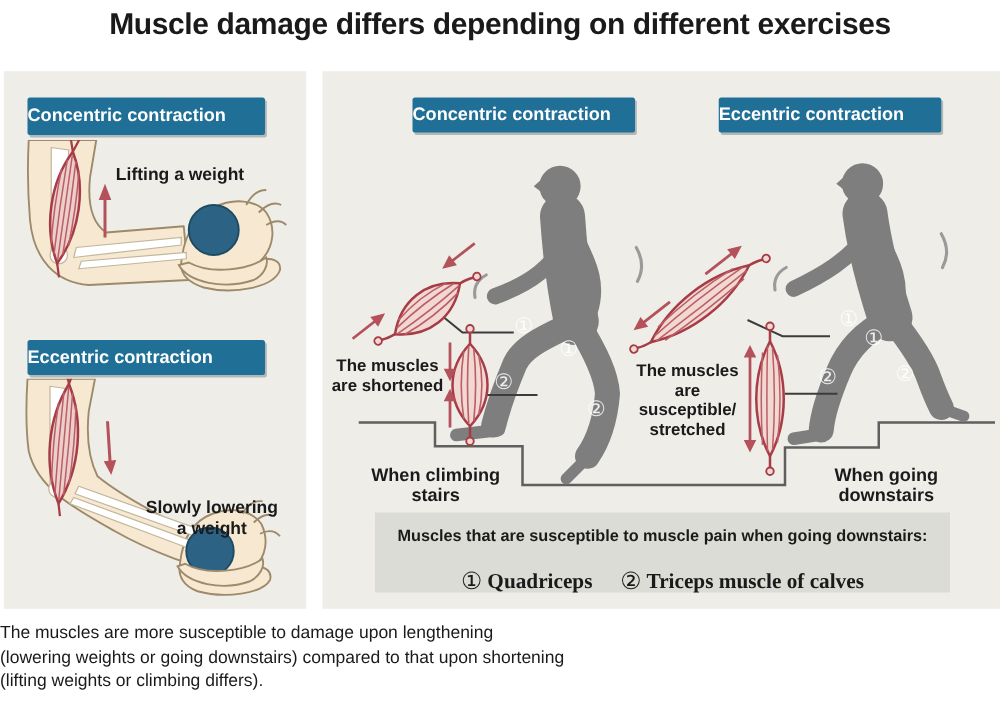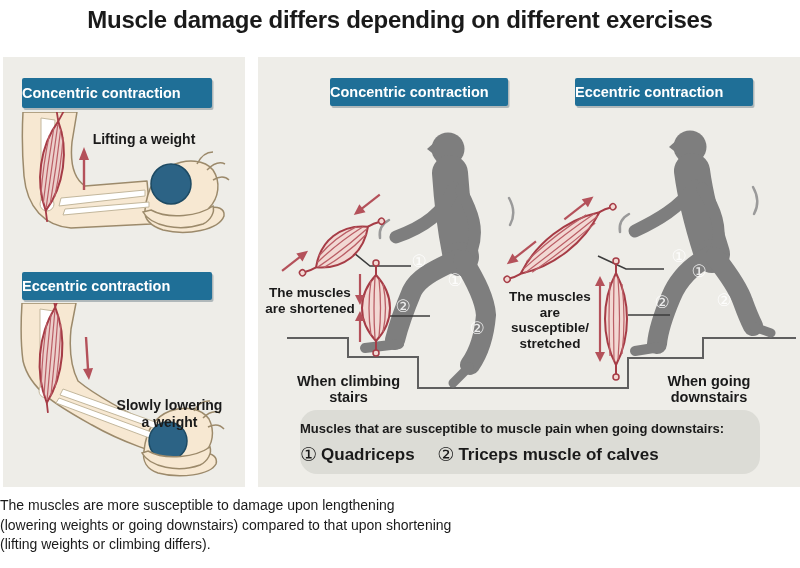--- a/index.html
+++ b/index.html
@@ -23,23 +23,23 @@
   .state{position:absolute;font-weight:bold;font-size:13.5px;text-align:center;line-height:15.5px;}
   .state1{left:0;top:228px;width:104px;}
   .state2{left:238px;top:232px;width:108px;}
   .stair{position:absolute;font-weight:bold;font-size:14.5px;text-align:center;}
   .stair1{left:18px;top:316px;width:145px;}
   .stair2{left:377px;top:316px;width:148px;}
   .art{position:absolute;}
   .mk{position:absolute;transform:translate(-50%,-50%);font-size:17px;
       color:rgba(255,255,255,0.85);font-weight:normal;}
   .note{position:absolute;left:42px;top:353px;width:460px;height:64px;
-        background:var(--note-bg,#dcdcd6);border-radius:17px;}
+        background:var(--note-bg,#dcdcd6);text-align:center;}
   .note-intro{margin-top:11px;font-size:13px;font-weight:bold;}
-  .note-items{margin-top:6px;font-size:17px;font-weight:bold;}
+  .note-items{margin-top:16px;font-size:17px;font-weight:bold;font-family:Liberation Serif, serif;}
   .note-num{font-size:19px;font-weight:normal;margin-right:4px;position:relative;top:1px;}
   .note-item + .note-item{margin-left:18px;}
   .footer{position:absolute;left:0;top:496px;width:800px;text-align:left;
           font-weight:normal;font-size:14px;line-height:19.5px;}
 </style>
 </head>
 <body>
 
 <div id="stage">
 

